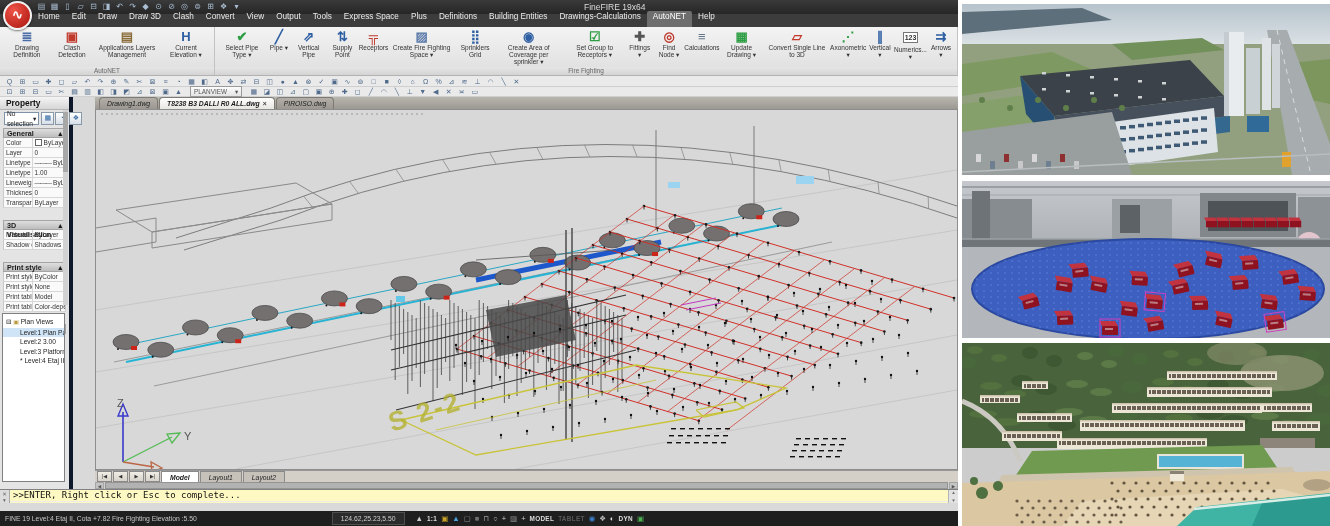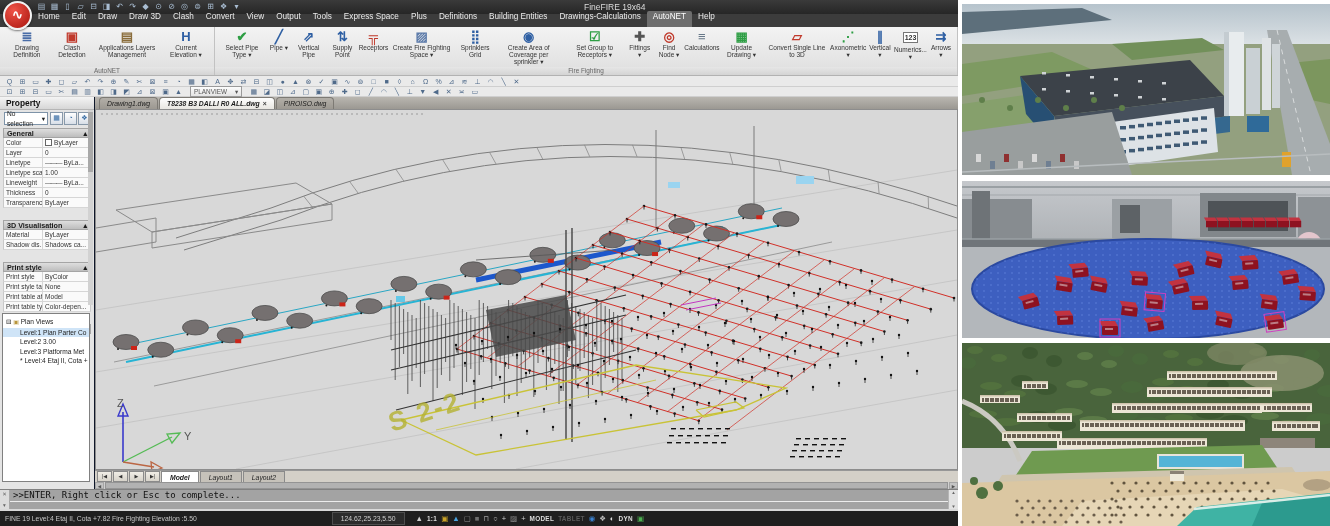--- a/index.html
+++ b/index.html
@@ -28,21 +28,21 @@
 #tbrowA{top:76px;height:11px}
 #tbrowB{top:87px;height:10px}
 .tic{font-size:7px;color:#4f6a8a;width:13px;text-align:center;line-height:9px;flex:none}
 .planview{display:flex;align-items:center;height:9px;border:1px solid #9a9a9a;background:linear-gradient(#fcfcfc,#e4e4e4);font-size:6.4px;color:#555;padding:0 3px;margin:0 5px;gap:8px}
 
 #doctabs{position:absolute;left:95px;top:97px;width:863px;height:12px;background:linear-gradient(#b9b6b0,#9b9892);display:flex;align-items:flex-end;padding-left:4px;box-sizing:border-box}
 .dtab{font-size:6.8px;height:11px;line-height:11px;padding:0 7px;border:1px solid #7d7a74;border-bottom:none;border-radius:4px 4px 0 0;background:linear-gradient(#b3afa8,#9c9891);color:#1c1c1c;margin-right:1px;font-style:italic;white-space:nowrap}
 .dtab.active{background:linear-gradient(#fefefe,#e8e6e1);font-weight:bold}
 .dtab .closex{color:#444;margin-left:3px;font-style:normal}
 
-#leftpanel{position:absolute;left:0;top:97px;width:95px;height:392px;background:#e4e4e4;border-right:1px solid #0f172a;box-sizing:border-box}
+#leftpanel{position:absolute;left:0;top:97px;width:73px;height:392px;background:#e4e4e4;border-right:4px solid #0f172a;box-sizing:border-box}
 .prop-header{height:12px;background:linear-gradient(#f4f4f4,#d6d6d6);border-bottom:1px solid #b5b5b5;font-size:8.4px;font-weight:bold;color:#111;padding-left:6px;line-height:12px}
 .prop-sel{display:flex;align-items:center;gap:2px;padding:2px 3px 2px 4px}
 .prop-combo{flex:1;height:11px;border:1px solid #7e93a8;background:#fff;font-size:6.6px;line-height:10px;padding:0 2px;color:#222;display:flex;justify-content:space-between;align-items:center}
 .prop-btn{width:11px;height:11px;border:1px solid #8899aa;background:linear-gradient(#ffffff,#d8dfe8);font-size:7px;text-align:center;line-height:10px;color:#3a6ea5;flex:none}
 .psec{margin:1px 3px 12px 3px}
 .psec-h{height:10px;background:linear-gradient(#dedede,#bdbdbd);border:1px solid #a5a5a5;font-size:7.2px;font-weight:bold;color:#1a1a1a;padding:0 3px;line-height:9px;display:flex;justify-content:space-between;box-sizing:border-box}
 .prow{display:flex;height:9px;border-bottom:1px solid #d6d6d6;border-left:1px solid #c9c9c9;border-right:1px solid #c9c9c9;background:#fafafa;font-size:6.5px;color:#333}
 .prow .pl{width:42%;padding-left:2px;border-right:1px solid #d6d6d6;overflow:hidden;white-space:nowrap;line-height:9px}
 .prow .pv{flex:1;padding-left:2px;overflow:hidden;white-space:nowrap;line-height:9px;display:flex;align-items:center;gap:2px}
 .swatch{width:5px;height:5px;border:1px solid #666;background:#fff;display:inline-block;flex:none}
@@ -59,21 +59,21 @@
 #viewport svg{position:absolute;left:0;top:0}
 
 #layoutbar{position:absolute;left:95px;top:470px;width:863px;height:12px;background:#d4d0c8;display:flex;align-items:center;font-size:6.8px;border-top:1px solid #979797;padding-left:2px;box-sizing:border-box;gap:1px}
 .lnav{width:13px;height:9px;border:1px solid #8a8a8a;background:linear-gradient(#f0ede6,#d7d3ca);text-align:center;line-height:9px;font-size:5px;color:#333;flex:none}
 .ltab{padding:0 8px;height:11px;line-height:11px;border:1px solid #8a8a8a;border-bottom:none;background:#c6c2ba;font-style:italic;color:#222;white-space:nowrap}
 .ltab.active{background:#ffffff;font-weight:bold}
 #hscroll{position:absolute;left:95px;top:482px;width:863px;height:7px;background:#d0d0d0;display:flex;align-items:stretch}
 .hs-btn{width:9px;background:#c4c4c4;font-size:4.5px;line-height:7px;text-align:center;color:#555;border:1px solid #a5a5a5;box-sizing:border-box;flex:none}
 .hs-thumb{flex:1;background:#b2b2b2;border:1px solid #949494;box-sizing:border-box;margin:0 1px}
 
-#cmd{position:absolute;left:0;top:489px;width:958px;height:20px;background:#a3a3a3;border-top:1px solid #808080;box-sizing:border-box;display:flex}
+#cmd{position:absolute;left:0;top:489px;width:958px;height:14px;background:#fef9c3;border-top:1px solid #808080;box-sizing:border-box;display:flex}
 .cmd-gutter{width:10px;background:#dcdcdc;border-right:1px solid #a8a8a8;display:flex;flex-direction:column;align-items:center;justify-content:space-between;font-size:5.5px;color:#666;padding:1px 0;box-sizing:border-box}
 .cmd-lines{flex:1;font-family:"DejaVu Sans Mono",monospace;font-size:9px;color:#111}
 .cmd-l1{height:11px;line-height:11px;padding-left:3px;border-bottom:1px solid #ececec}
 .cmd-l2{height:10px;line-height:10px;padding-left:3px}
 .cmd-scroll{width:9px;background:#e2e2e2;border-left:1px solid #b5b5b5;display:flex;flex-direction:column;justify-content:space-between;font-size:4.5px;color:#666;text-align:center}
 
 #statusbar{position:absolute;left:0;top:511px;width:958px;height:15px;background:#1f1f1f;display:flex;align-items:center;font-size:6.8px;color:#c6c6c6;padding:0 5px;box-sizing:border-box;gap:5px}
 .coords{border:1px solid #4e4e4e;background:#2b2b2b;padding:0 8px;height:11px;line-height:11px;margin-left:130px;color:#d0d0d0}
 #statusright{display:flex;align-items:center;gap:4px;margin-left:6px}
 .sic{font-size:7.5px;line-height:11px}

